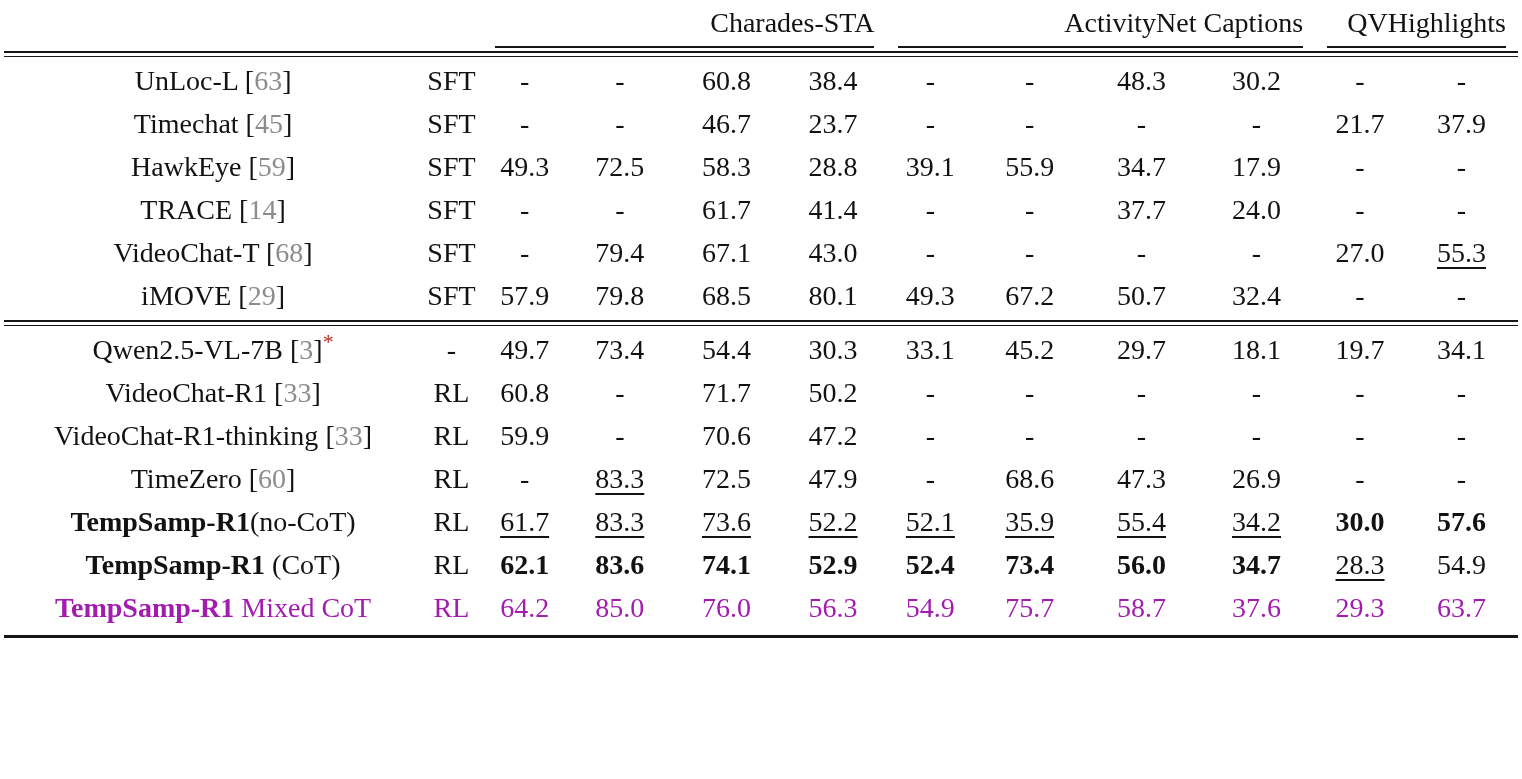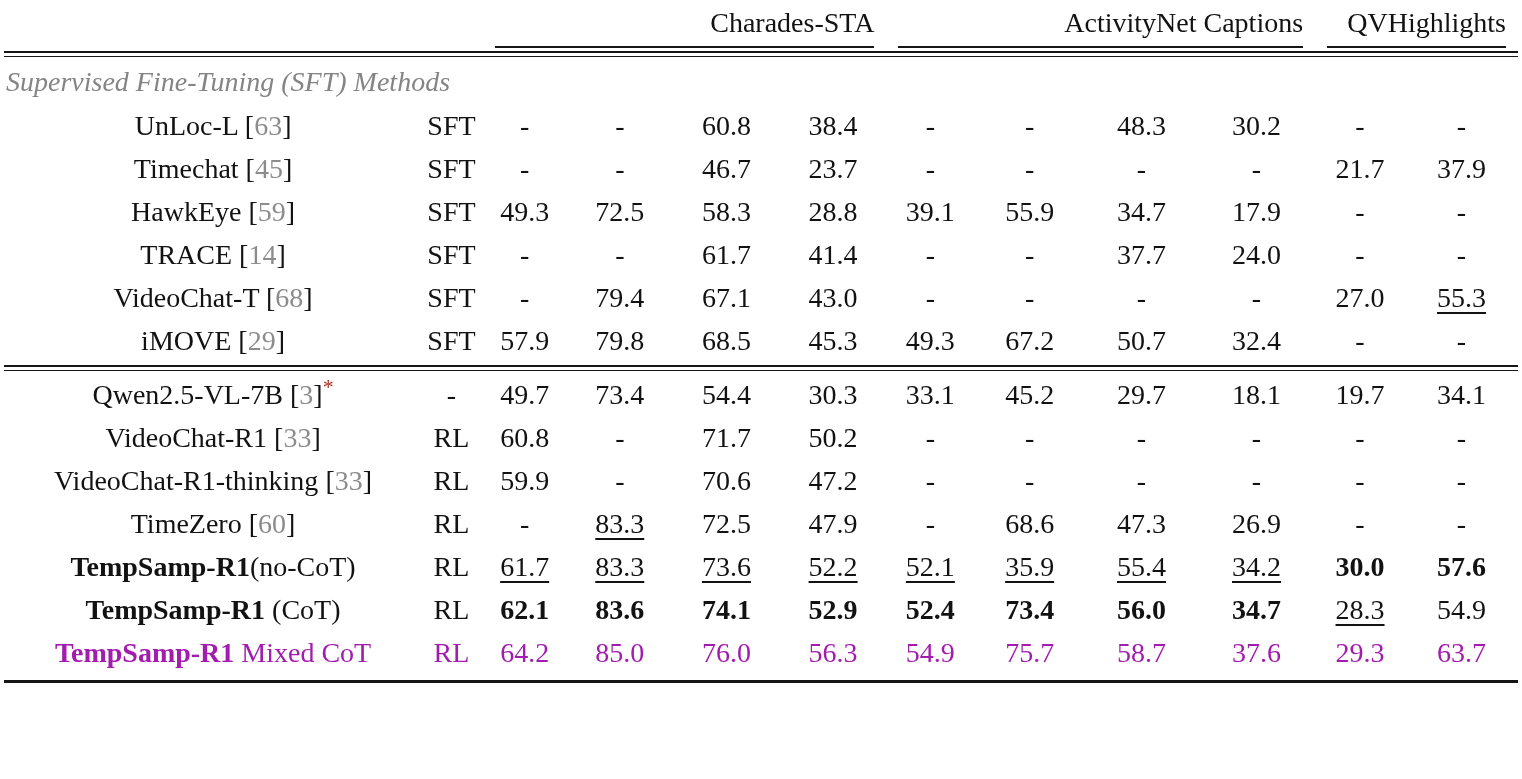--- a/index.html
+++ b/index.html
@@ -108,23 +108,20 @@
         </th>
       </tr>
     </thead>
     <tbody>
 
     <tr class="rule-row">
           <td class="rulecell" colspan="12">
             <div class="dbl"></div>
           </td>
         </tr>
-        <tr class="section-row">
-          <td colspan="12">Supervised Fine-Tuning (SFT) Methods</td>
-        </tr>
         <tr class="data-row">
           <td class="method-cell"><span>UnLoc-L</span><span> [</span><span class="cite-num">63</span><span>]</span></td>
           <td>SFT</td>
           <td><span>-</span></td>
           <td><span>-</span></td>
           <td><span>60.8</span></td>
           <td><span>38.4</span></td>
           <td><span>-</span></td>
           <td><span>-</span></td>
           <td><span>48.3</span></td>
@@ -187,21 +184,21 @@
           <td><span>-</span></td>
           <td><span>27.0</span></td>
           <td><span class="v-u">55.3</span></td>
         </tr>
         <tr class="data-row">
           <td class="method-cell"><span>iMOVE</span><span> [</span><span class="cite-num">29</span><span>]</span></td>
           <td>SFT</td>
           <td><span>57.9</span></td>
           <td><span>79.8</span></td>
           <td><span>68.5</span></td>
-          <td><span>45.3</span></td>
+          <td><span>80.1</span></td>
           <td><span>49.3</span></td>
           <td><span>67.2</span></td>
           <td><span>50.7</span></td>
           <td><span>32.4</span></td>
           <td><span>-</span></td>
           <td><span>-</span></td>
         </tr>
         <tr class="rule-row">
           <td class="rulecell" colspan="12">
             <div class="dbl"></div>

